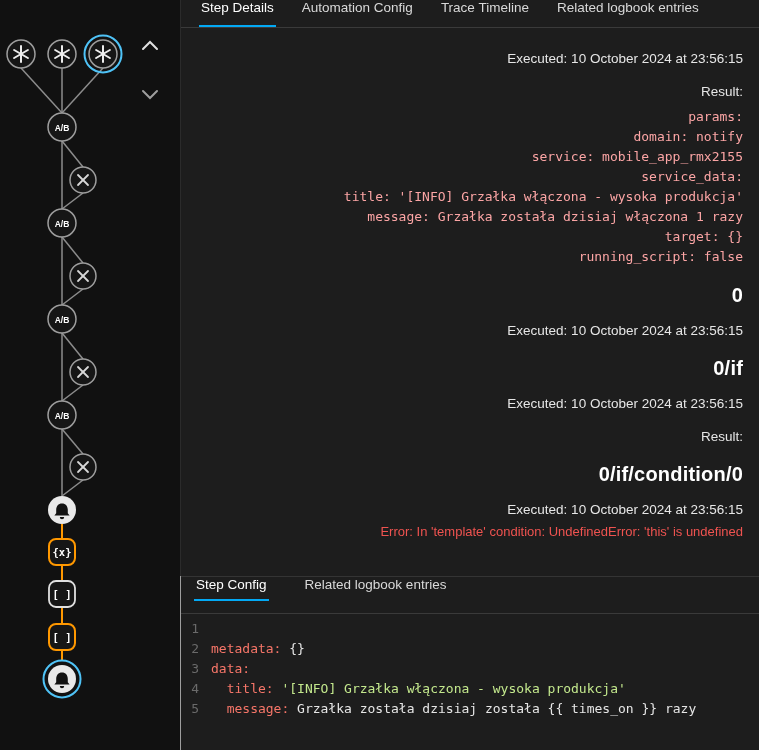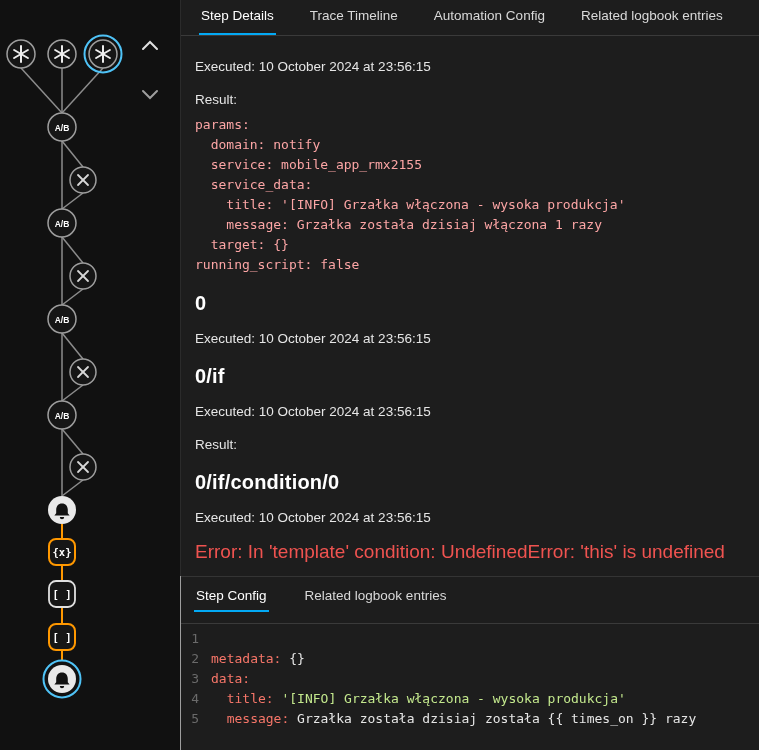--- a/index.html
+++ b/index.html
@@ -8,41 +8,41 @@
   .app { display: flex; width: 759px; height: 750px; }
 
   
   .graph-panel { width: 180px; flex: none; background: #111111; position: relative; }
   .graph-panel svg { display: block; }
 
   
   .right-panel { flex: 1 1 auto; min-width: 0; display: flex; flex-direction: column;
                  background: #1d1d1d; border-left: 1px solid #2b2b2b; }
 
-  .tabbar { display: flex; align-items: flex-end; gap: 32px; padding-left: 18px;
-            height: 36px; border-bottom: 1px solid #3a3a3a; flex: none; }
+  .tabbar { display: flex; align-items: flex-start; gap: 24px; padding-left: 18px;
+            height: 28px; border-bottom: 1px solid #3a3a3a; flex: none; }
   .tab { color: #d9d9d9; font-size: 13.5px; padding: 0 2px 10px 2px; white-space: nowrap;
          border-bottom: 2px solid transparent; cursor: pointer; }
   .tab.active { color: #ffffff; border-bottom-color: #03a9f4; }
 
-  .content { flex: 1 1 auto; overflow: hidden; padding: 14px 16px 0 14px; color: #e3e3e3; }
+  .content { flex: 1 1 auto; overflow: hidden; padding: 14px 16px 0 14px; color: #e3e3e3; text-align: right; }
   .meta { font-size: 13.5px; color: #e6e6e6; margin-top: 14px; line-height: 19px; }
   .content > .meta:first-child { margin-top: 7px; }
   .meta + .meta { margin-top: 14px; }
   .code { font-family: "DejaVu Sans Mono", monospace; font-size: 13px; line-height: 20px;
           white-space: pre; color: #fca5a5; margin-top: 6px; }
   .step-heading { color: #ffffff; font-size: 20px; font-weight: 700; margin-top: 16px;
                   line-height: 24px; letter-spacing: 0.2px; }
-  .error-text { color: #ef5350; font-size: 19px; margin-top: 15px; line-height: 19px; }
+  .error-text { color: #ef5350; font-size: 13px; margin-top: 3px; line-height: 19px; }
 
   
   .bottom-panel { flex: none; height: 174px; display: flex; flex-direction: column;
                   background: #1d1d1d; margin-left: -1px; border-left: 1px solid #9e9e9e; }
-  .tabbar2 { height: 48px; gap: 34px; padding-left: 13px; border-top: 1px solid #343434;
-             border-bottom: 1px solid #3a3a3a; display: flex; align-items: center; flex: none; }
+  .tabbar2 { height: 38px; gap: 34px; padding-left: 13px; border-top: 1px solid #343434;
+             border-bottom: 1px solid #3a3a3a; display: flex; align-items: flex-start; flex: none; }
   .tabbar2 .tab { padding-bottom: 7px; }
 
   .editor { flex: 1 1 auto; padding-top: 5px; font-family: "DejaVu Sans Mono", monospace;
             font-size: 13px; line-height: 20px; overflow: hidden; }
   .ed-row { display: flex; height: 20px; }
   .gut { width: 18px; flex: none; text-align: right; color: #6a6a6a; }
   .lineTxt { white-space: pre; color: #e6e6e6; padding-left: 12px; }
   .tok-key { color: #f77669; }
   .tok-str { color: #c3e88d; }
 </style>
@@ -183,22 +183,22 @@
         <circle cx="62" cy="679" r="14" fill="#e9e9e9"></circle>
         <use href="#bell" transform="translate(62,680)" fill="#121212"></use>
       </g>
     </svg>
   </div>
 
   <div class="right-panel">
 
     <div class="tabbar">
       <div class="tab active">Step Details</div>
+      <div class="tab">Automation Config</div>
       <div class="tab">Trace Timeline</div>
-      <div class="tab">Automation Config</div>
       <div class="tab">Related logbook entries</div>
     </div>
 
     <div class="content">
       <p class="meta">Executed: 10 October 2024 at 23:56:15</p>
       <p class="meta">Result:</p>
       <pre class="code">params:
   domain: notify
   service: mobile_app_rmx2155
   service_data:

